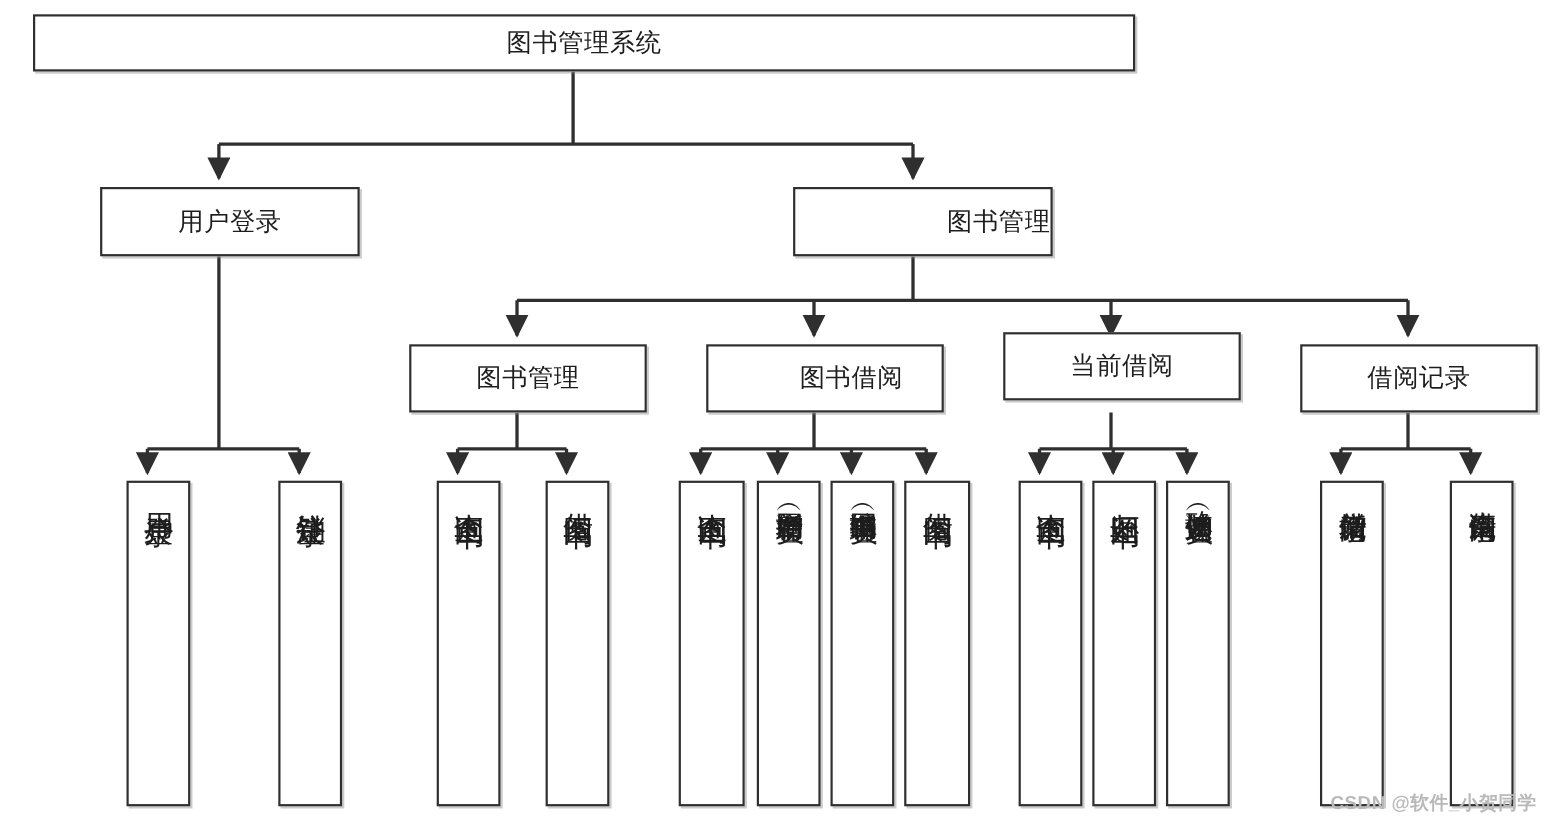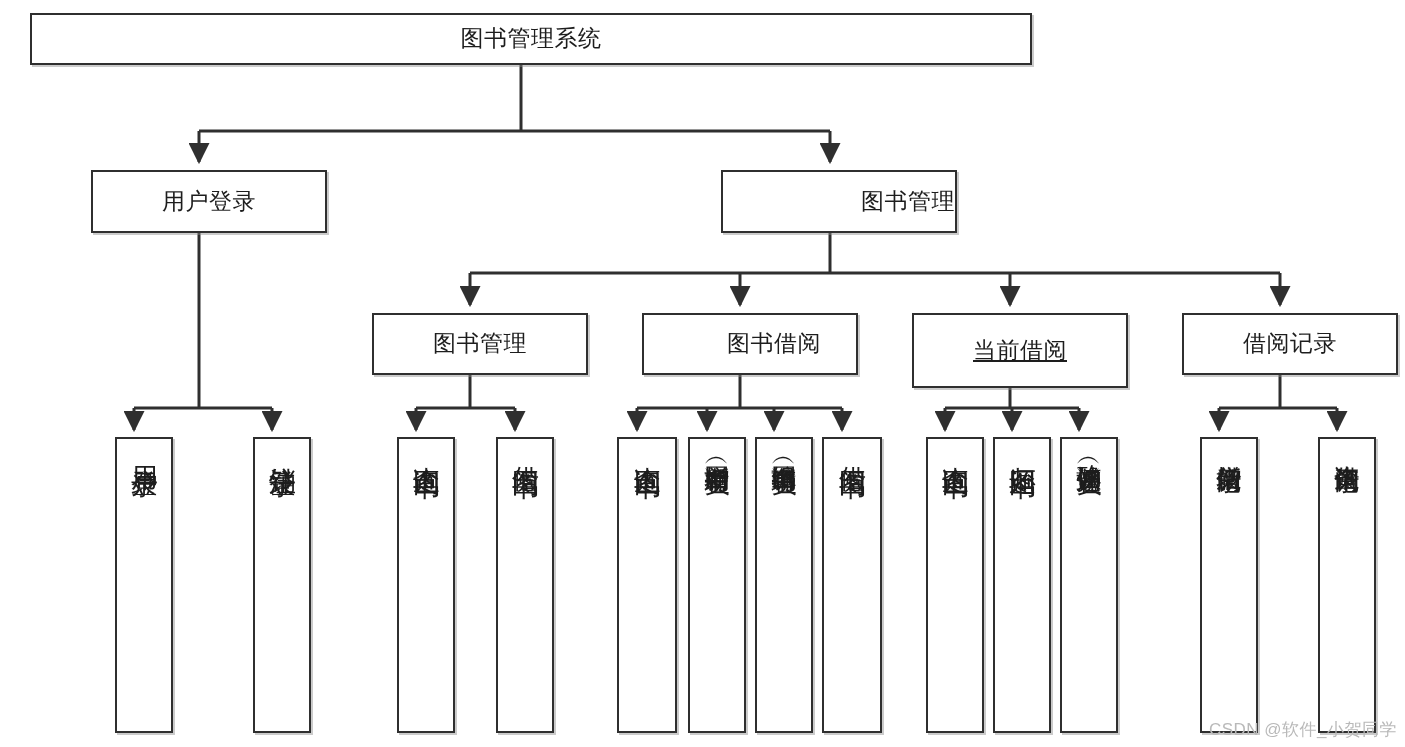--- a/index.html
+++ b/index.html
@@ -64,20 +64,21 @@
     letter-spacing: 1px;
   }
   #watermark {
     position: absolute;
     right: 8px;
     bottom: 6px;
     font-size: 17px;
     color: #b9b9b9;
     letter-spacing: 0.5px;
     white-space: nowrap;
+    font-weight: bold;
   }
 </style>
 </head>
 <body>
 
 <div id="canvas">
 
   <svg id="edges" viewBox="0 0 1405 747" xmlns="http://www.w3.org/2000/svg">
     <defs>
       <marker id="arrow" viewBox="0 0 10 10" refX="9" refY="5" markerWidth="7" markerHeight="7" orient="auto-start-reverse">
@@ -138,21 +139,21 @@
   <div class="node horiz" style="left: 711px; top: 170px; width: 236px; height: 63px; justify-content: flex-end;">
     <span class="label">图书管理</span>
   </div>
 
   <div class="node horiz" style="left: 362px; top: 313px; width: 216px; height: 62px;">
     <span class="label">图书管理</span>
   </div>
   <div class="node horiz" style="left: 632px; top: 313px; width: 216px; height: 62px; padding-left: 48px;">
     <span class="label">图书借阅</span>
   </div>
-  <div class="node horiz" style="left: 902px; top: 313px; width: 216px; height: 75px; text-decoration: underline;">
+  <div class="node horiz" style="left: 902px; top: 302px; width: 216px; height: 62px;">
     <span class="label">当前借阅</span>
   </div>
   <div class="node horiz" style="left: 1172px; top: 313px; width: 216px; height: 62px; font-family: Liberation Serif, serif;">
     <span class="label">借阅记录</span>
   </div>
 
   <div class="node vert" style="left: 105px; top: 437px; width: 58px; height: 296px;">
     <span class="label">用户登录</span>
   </div>
   <div class="node vert" style="left: 243px; top: 437px; width: 58px; height: 296px;">

